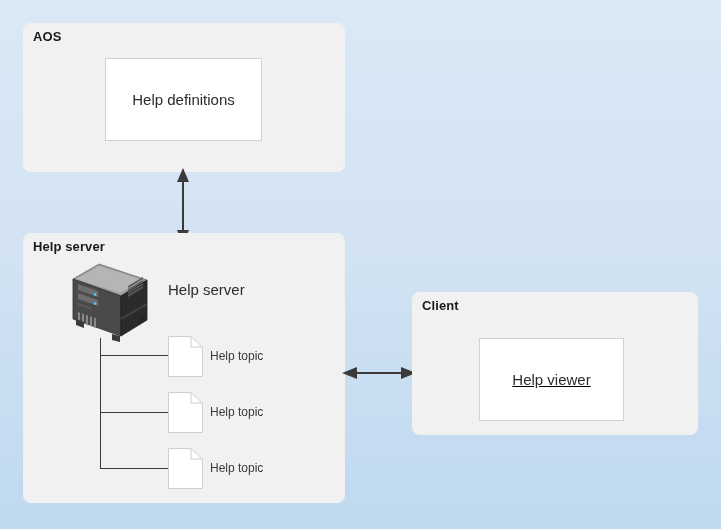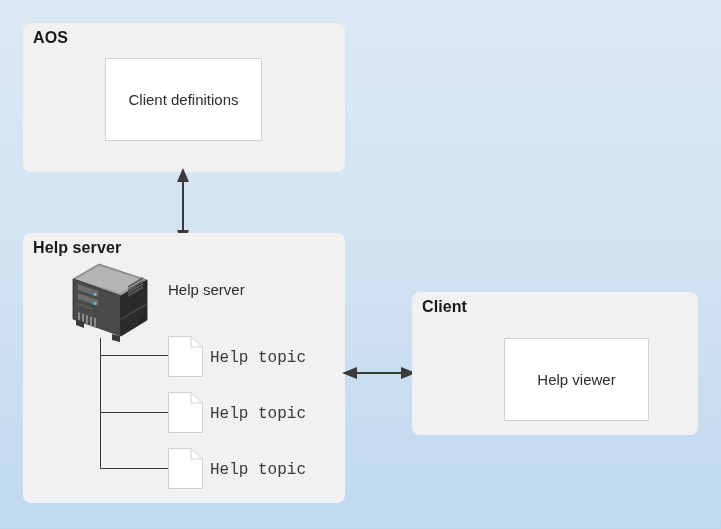--- a/index.html
+++ b/index.html
@@ -24,21 +24,21 @@
   .panel {
     position: absolute;
     background: #f1f1f1;
     border-radius: 8px;
     box-sizing: border-box;
   }
   .panel-title {
     position: absolute;
     left: 10px;
     top: 6px;
-    font-size: 16px;
+    font-size: 13px;
     font-weight: bold;
     color: #1a1a1a;
     letter-spacing: 0.1px;
     white-space: nowrap;
   }
 
   #panel-aos      { left: 23px;  top: 23px;  width: 322px; height: 149px; }
   #panel-help-srv { left: 23px;  top: 233px; width: 322px; height: 270px; }
   #panel-client   { left: 412px; top: 292px; width: 286px; height: 143px; }
 
@@ -51,21 +51,21 @@
     align-items: center;
     justify-content: center;
     box-sizing: border-box;
   }
   .node-box-label {
     font-size: 15px;
     color: #2b2b2b;
     white-space: nowrap;
   }
   #box-label-definitions { left: 105px; top: 58px;  width: 157px; height: 83px; }
-  #box-help-viewer       { left: 504px; top: 338px; width: 145px; height: 83px; }
+  #box-help-viewer       { left: 479px; top: 338px; width: 145px; height: 83px; text-decoration: underline; }
 
   
   .free-label {
     position: absolute;
     font-size: 15px;
     color: #2b2b2b;
     white-space: nowrap;
   }
   #label-help-server-icon { left: 168px; top: 281px; }
 
@@ -86,45 +86,44 @@
   .tree-trunk { width: 1px; }
   .tree-branch { height: 1px; }
 
   .doc-icon {
     position: absolute;
     width: 35px;
     height: 41px;
   }
   .topic-label {
     position: absolute;
-    font-size: 16px;
+    font-size: 12px;
     color: #3a3a3a;
     white-space: nowrap;
-    font-family: Liberation Mono, monospace;
   }
 
   
   .arrow-svg {
     position: absolute;
     overflow: visible;
   }
   #arrow-aos-helpserver { left: 168px; top: 168px; width: 30px;  height: 76px; }
   #arrow-helpserver-client { left: 342px; top: 358px; width: 74px; height: 30px; }
 </style>
 </head>
 <body>
 
 <div id="diagram-canvas">
 
   <div class="panel" id="panel-aos">
     <div class="panel-title">AOS</div>
   </div>
 
   <div class="node-box" id="box-label-definitions">
-    <span class="node-box-label">Client definitions</span>
+    <span class="node-box-label">Help definitions</span>
   </div>
 
   <svg class="arrow-svg" id="arrow-aos-helpserver" viewBox="0 0 30 76">
     <line x1="15" y1="10" x2="15" y2="66" stroke="#3a3a3a" stroke-width="2"></line>
     <polygon points="15,0 9,14 21,14" fill="#3a3a3a"></polygon>
     <polygon points="15,76 9,62 21,62" fill="#3a3a3a"></polygon>
   </svg>
 
   <div class="panel" id="panel-help-srv">
     <div class="panel-title">Help server</div>

